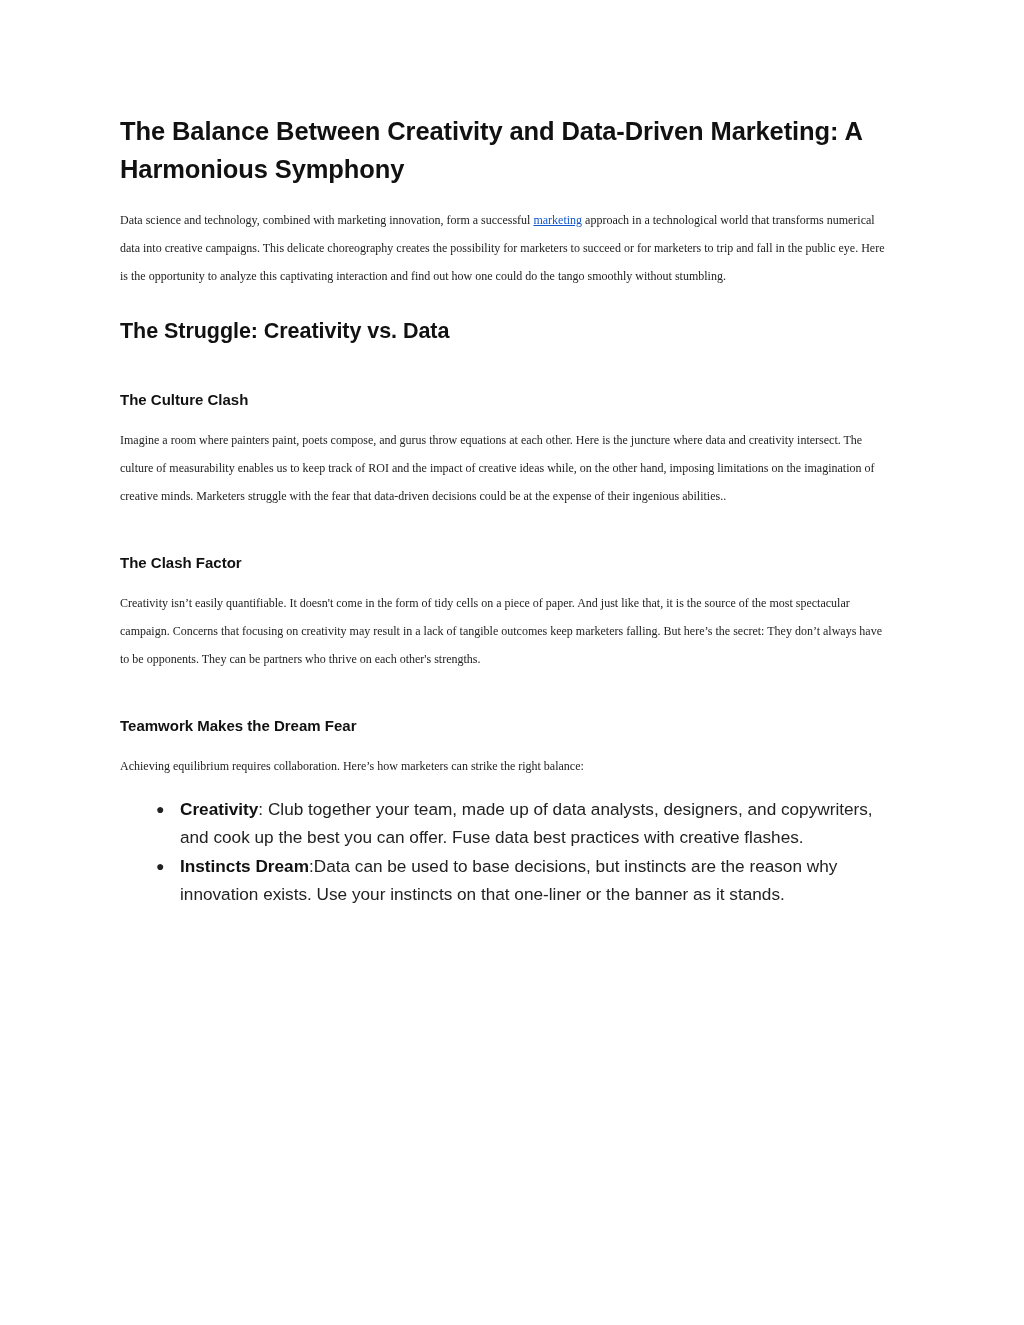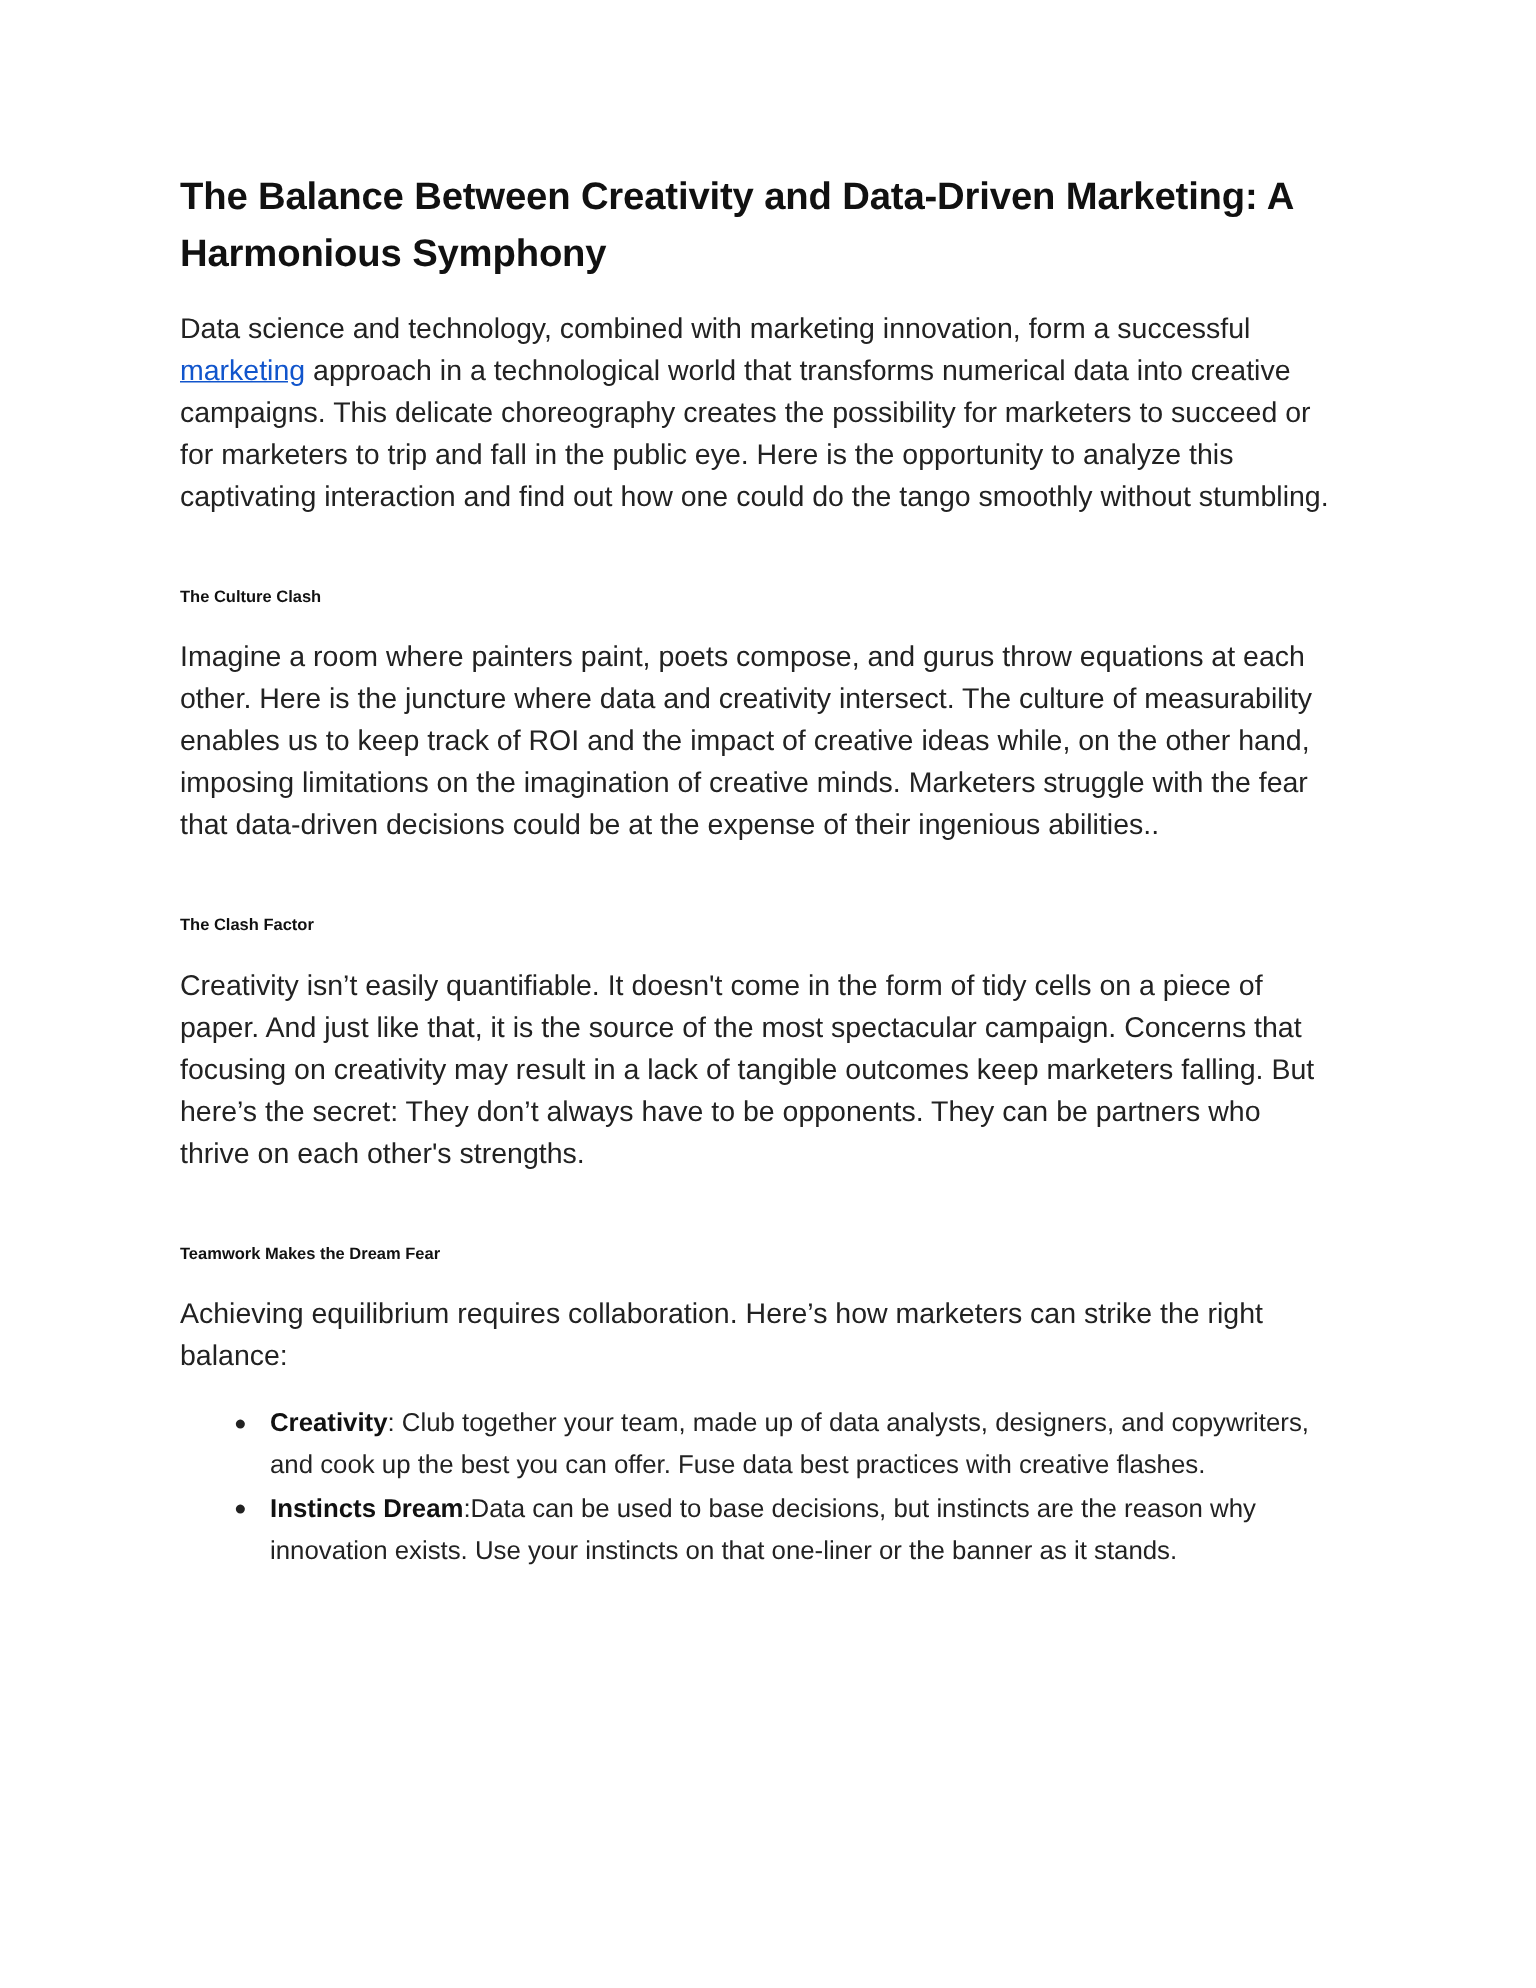--- a/index.html
+++ b/index.html
@@ -40,33 +40,34 @@
   h2.section-heading {
     font-size: 21.5px;
     line-height: 31px;
     font-weight: bold;
     letter-spacing: -0.05px;
     color: #111111;
     margin: 26px 0 16px 0;
   }
 
   h3.subsection-heading {
-    font-size: 11px;
+    font-size: 15px;
     line-height: 25px;
     font-weight: bold;
     color: #111111;
     margin: 40px 0 14px 0;
   }
 
   p.body-text {
-    font-size: 19px;
+    font-size: 12px;
     line-height: 28px;
     font-weight: normal;
     color: #222222;
     margin: 0 0 15px 0;
+    font-family: Liberation Serif, serif;
   }
 
   a.inline-link {
     color: #1155cc;
     text-decoration: underline;
   }
 
   ul.bullet-list {
     list-style: none;
     margin: 0;
@@ -99,20 +100,21 @@
 </head>
 <body>
 
 <div class="page">
   <div class="doc-body">
 
     <h1 class="doc-title">The Balance Between Creativity and Data-Driven Marketing: A Harmonious Symphony</h1>
 
     <p class="body-text"><span>Data science and technology, combined with marketing innovation, form a successful </span><a class="inline-link" href="#">marketing</a><span> approach in a technological world that transforms numerical data into creative campaigns. This delicate choreography creates the possibility for marketers to succeed or for marketers to trip and fall in the public eye. Here is the opportunity to analyze this captivating interaction and find out how one could do the tango smoothly without stumbling.</span></p>
 
+    <h2 class="section-heading">The Struggle: Creativity vs. Data</h2>
 
     <h3 class="subsection-heading">The Culture Clash</h3>
 
     <p class="body-text">Imagine a room where painters paint, poets compose, and gurus throw equations at each other. Here is the juncture where data and creativity intersect. The culture of measurability enables us to keep track of ROI and the impact of creative ideas while, on the other hand, imposing limitations on the imagination of creative minds. Marketers struggle with the fear that data-driven decisions could be at the expense of their ingenious abilities..</p>
 
     <h3 class="subsection-heading">The Clash Factor</h3>
 
     <p class="body-text">Creativity isn’t easily quantifiable. It doesn't come in the form of tidy cells on a piece of paper. And just like that, it is the source of the most spectacular campaign. Concerns that focusing on creativity may result in a lack of tangible outcomes keep marketers falling. But here’s the secret: They don’t always have to be opponents. They can be partners who thrive on each other's strengths.</p>
 
 

